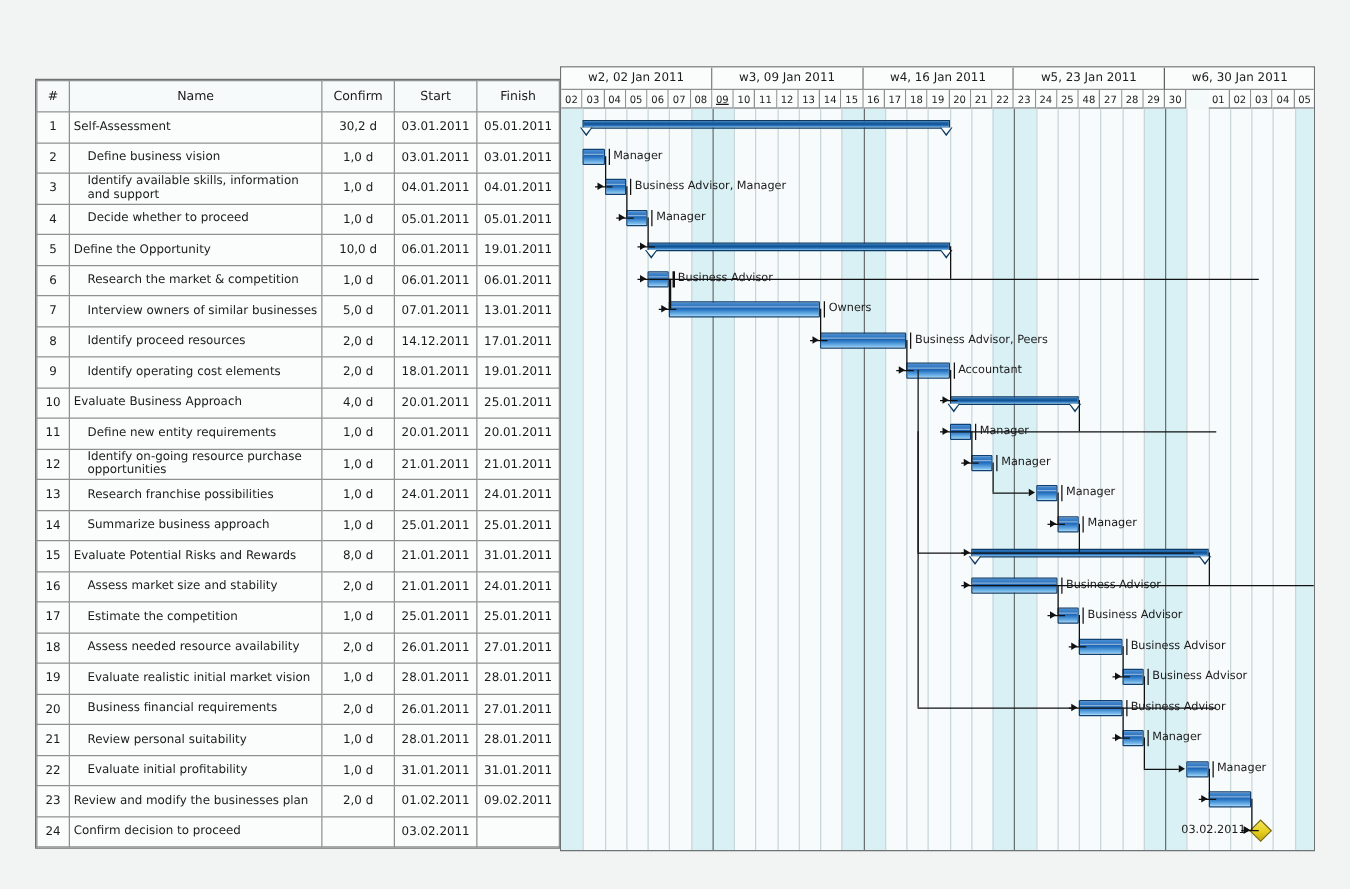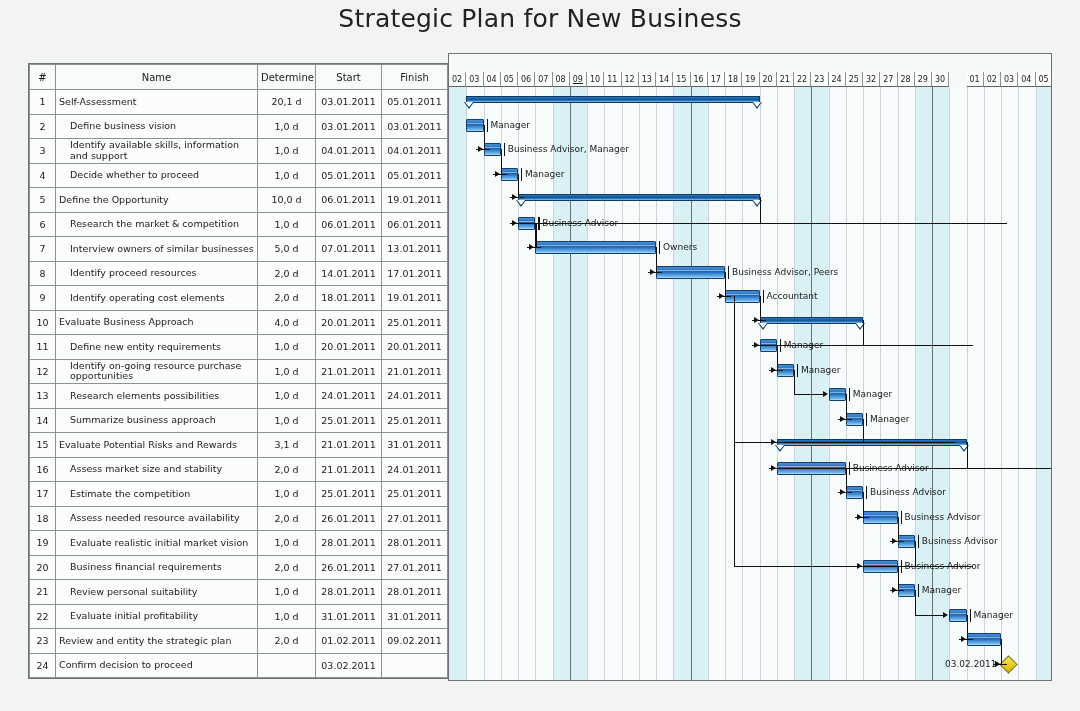--- a/index.html
+++ b/index.html
@@ -160,47 +160,46 @@
     border-top: 3.5px solid transparent;
     border-bottom: 3.5px solid transparent;
     border-left: 5px solid #111;
   }
 </style>
 </head>
 <body>
 
 <div id="app">
 
-  <div id="title">Strategic Plan for New Business</div>
 
   <div id="grid">
     <table class="tbl">
       <colgroup>
         <col class="c-num">
           <col class="c-name">
           <col class="c-dur">
           <col class="c-st">
           <col class="c-fi">
       </colgroup>
       <thead>
         <tr>
           <th>#</th>
           <th>Name</th>
-          <th>Determine</th>
+          <th>Confirm</th>
           <th>Start</th>
           <th>Finish</th>
         </tr>
       </thead>
       <tbody id="tbody">
           <tr class="r">
             <td class="num">1</td>
             <td class="nm">
               <span class="wrap">Self-Assessment</span>
             </td>
-            <td class="dur">20,1 d</td>
+            <td class="dur">30,2 d</td>
             <td class="st">03.01.2011</td>
             <td class="fi">05.01.2011</td>
           </tr>
           <tr class="r">
             <td class="num">2</td>
             <td class="nm child">
               <span class="wrap">Define business vision</span>
             </td>
             <td class="dur">1,0 d</td>
             <td class="st">03.01.2011</td>
@@ -250,21 +249,21 @@
             <td class="dur">5,0 d</td>
             <td class="st">07.01.2011</td>
             <td class="fi">13.01.2011</td>
           </tr>
           <tr class="r">
             <td class="num">8</td>
             <td class="nm child">
               <span class="wrap">Identify proceed resources</span>
             </td>
             <td class="dur">2,0 d</td>
-            <td class="st">14.01.2011</td>
+            <td class="st">14.12.2011</td>
             <td class="fi">17.01.2011</td>
           </tr>
           <tr class="r">
             <td class="num">9</td>
             <td class="nm child">
               <span class="wrap">Identify operating cost elements</span>
             </td>
             <td class="dur">2,0 d</td>
             <td class="st">18.01.2011</td>
             <td class="fi">19.01.2011</td>
@@ -292,41 +291,41 @@
             <td class="nm child">
               <span class="wrap">Identify on-going resource purchase opportunities</span>
             </td>
             <td class="dur">1,0 d</td>
             <td class="st">21.01.2011</td>
             <td class="fi">21.01.2011</td>
           </tr>
           <tr class="r">
             <td class="num">13</td>
             <td class="nm child">
-              <span class="wrap">Research elements possibilities</span>
+              <span class="wrap">Research franchise possibilities</span>
             </td>
             <td class="dur">1,0 d</td>
             <td class="st">24.01.2011</td>
             <td class="fi">24.01.2011</td>
           </tr>
           <tr class="r">
             <td class="num">14</td>
             <td class="nm child">
               <span class="wrap">Summarize business approach</span>
             </td>
             <td class="dur">1,0 d</td>
             <td class="st">25.01.2011</td>
             <td class="fi">25.01.2011</td>
           </tr>
           <tr class="r">
             <td class="num">15</td>
             <td class="nm">
               <span class="wrap">Evaluate Potential Risks and Rewards</span>
             </td>
-            <td class="dur">3,1 d</td>
+            <td class="dur">8,0 d</td>
             <td class="st">21.01.2011</td>
             <td class="fi">31.01.2011</td>
           </tr>
           <tr class="r">
             <td class="num">16</td>
             <td class="nm child">
               <span class="wrap">Assess market size and stability</span>
             </td>
             <td class="dur">2,0 d</td>
             <td class="st">21.01.2011</td>
@@ -382,40 +381,47 @@
             <td class="nm child">
               <span class="wrap">Evaluate initial profitability</span>
             </td>
             <td class="dur">1,0 d</td>
             <td class="st">31.01.2011</td>
             <td class="fi">31.01.2011</td>
           </tr>
           <tr class="r">
             <td class="num">23</td>
             <td class="nm">
-              <span class="wrap">Review and entity the strategic plan</span>
+              <span class="wrap">Review and modify the businesses plan</span>
             </td>
             <td class="dur">2,0 d</td>
             <td class="st">01.02.2011</td>
             <td class="fi">09.02.2011</td>
           </tr>
           <tr class="r">
             <td class="num">24</td>
             <td class="nm">
               <span class="wrap">Confirm decision to proceed</span>
             </td>
             <td class="dur"></td>
             <td class="st">03.02.2011</td>
             <td class="fi"></td>
           </tr>
         </tbody>
     </table>
   </div>
 
   <div id="chart">
+    <div id="wkrow">
+        <div class="wkcell" style="left: 0px; width: 120.75px;">w2, 02 Jan 2011</div>
+        <div class="wkcell" style="left: 120.75px; width: 120.75px;">w3, 09 Jan 2011</div>
+        <div class="wkcell" style="left: 241.5px; width: 120.75px;">w4, 16 Jan 2011</div>
+        <div class="wkcell" style="left: 362.25px; width: 120.75px;">w5, 23 Jan 2011</div>
+        <div class="wkcell" style="left: 483px; width: 120.75px;">w6, 30 Jan 2011</div>
+      </div>
     <div id="dayrow">
         <div class="daycell" style="left: 0px; width: 17.25px;">02</div>
         <div class="daycell" style="left: 17.25px; width: 17.25px;">03</div>
         <div class="daycell" style="left: 34.5px; width: 17.25px;">04</div>
         <div class="daycell" style="left: 51.75px; width: 17.25px;">05</div>
         <div class="daycell" style="left: 69px; width: 17.25px;">06</div>
         <div class="daycell" style="left: 86.25px; width: 17.25px;">07</div>
         <div class="daycell" style="left: 103.5px; width: 17.25px;">08</div>
         <div class="daycell" style="left: 120.75px; width: 17.25px; text-decoration: underline;">09</div>
         <div class="daycell" style="left: 138px; width: 17.25px;">10</div>
@@ -427,21 +433,21 @@
         <div class="daycell" style="left: 241.5px; width: 17.25px;">16</div>
         <div class="daycell" style="left: 258.75px; width: 17.25px;">17</div>
         <div class="daycell" style="left: 276px; width: 17.25px;">18</div>
         <div class="daycell" style="left: 293.25px; width: 17.25px;">19</div>
         <div class="daycell" style="left: 310.5px; width: 17.25px;">20</div>
         <div class="daycell" style="left: 327.75px; width: 17.25px;">21</div>
         <div class="daycell" style="left: 345px; width: 17.25px;">22</div>
         <div class="daycell" style="left: 362.25px; width: 17.25px;">23</div>
         <div class="daycell" style="left: 379.5px; width: 17.25px;">24</div>
         <div class="daycell" style="left: 396.75px; width: 17.25px;">25</div>
-        <div class="daycell" style="left: 414px; width: 17.25px;">32</div>
+        <div class="daycell" style="left: 414px; width: 17.25px;">48</div>
         <div class="daycell" style="left: 431.25px; width: 17.25px;">27</div>
         <div class="daycell" style="left: 448.5px; width: 17.25px;">28</div>
         <div class="daycell" style="left: 465.75px; width: 17.25px;">29</div>
         <div class="daycell" style="left: 483px; width: 17.25px;">30</div>
         <div class="daycell" style="left: 527px; width: 17.25px;">31</div>
         <div class="daycell" style="left: 517.5px; width: 17.25px;">01</div>
         <div class="daycell" style="left: 534.75px; width: 17.25px;">02</div>
         <div class="daycell" style="left: 552px; width: 17.25px;">03</div>
         <div class="daycell" style="left: 569.25px; width: 17.25px;">04</div>
         <div class="daycell" style="left: 586.5px; width: 17.25px;">05</div>

